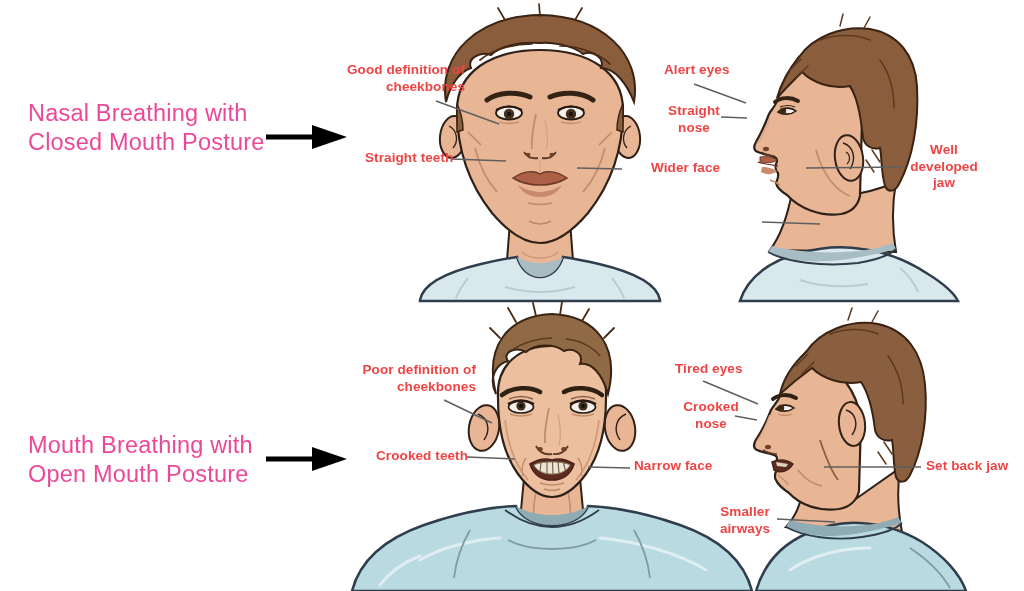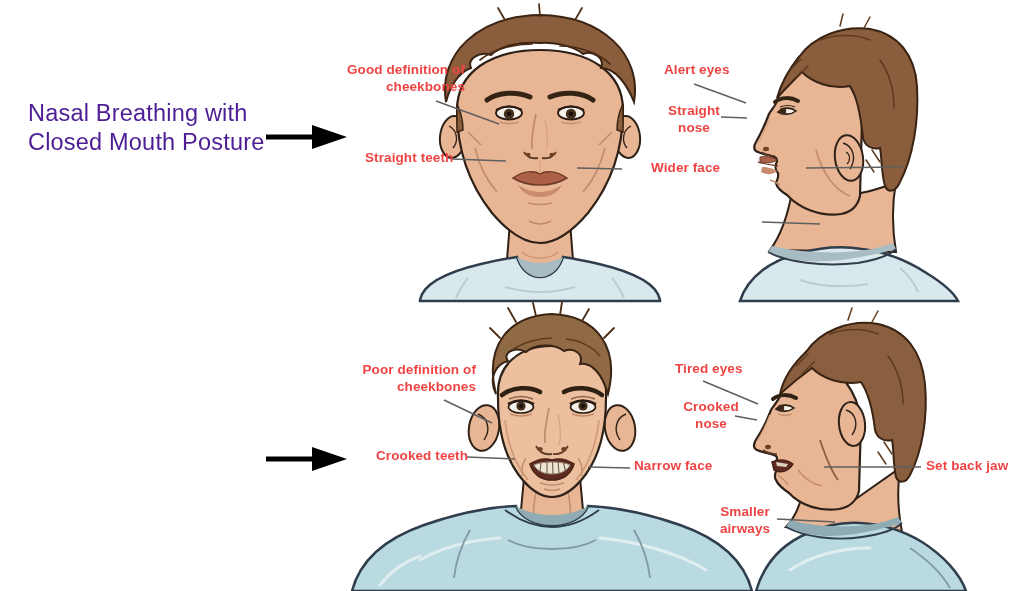--- a/index.html
+++ b/index.html
@@ -2,21 +2,21 @@
 <html><head>
 <meta charset="utf-8">
 <style>
   html,body{margin:0;padding:0;background:#ffffff;}
   .stage{
     position:relative;width:1024px;height:591px;background:#ffffff;
     overflow:hidden;font-family:"Liberation Sans", sans-serif;
   }
   .stage svg{position:absolute;left:0;top:0;}
   .caption{
-    position:absolute;font-size:23.5px;line-height:29px;color:#4c1d95;
+    position:absolute;font-size:23.5px;line-height:29px;color:#ec4899;
     white-space:pre-line;letter-spacing:0.2px;
   }
   .lbl{
     position:absolute;font-size:13.5px;font-weight:700;line-height:16.5px;
     color:#ef4444;white-space:pre-line;letter-spacing:0.1px;
   }
   .ra{text-align:right;}
   .ca{text-align:center;}
 </style>
 </head>
@@ -305,29 +305,34 @@
     <polygon points="312,125 347,137 312,149"></polygon>
   </g>
   <g fill="#000000">
     <rect x="266" y="456.5" width="47" height="5"></rect>
     <polygon points="312,447 347,459 312,471"></polygon>
   </g>
 </svg>
 
   <div class="caption" style="left:28px;top:99px;">Nasal Breathing with
 Closed Mouth Posture</div>
+  <div class="caption" style="left:28px;top:431px;">Mouth Breathing with
+Open Mouth Posture</div>
 
   <div class="lbl ra" style="right:559px;top:62px;">Good definition of
 cheekbones</div>
   <div class="lbl" style="left:365px;top:150px;">Straight teeth</div>
   <div class="lbl" style="left:626px;top:160px;margin-left:25px;">Wider face</div>
 
   <div class="lbl" style="left:664px;top:62px;">Alert eyes</div>
   <div class="lbl ca" style="left:663px;top:103px;width:62px;">Straight
 nose</div>
+  <div class="lbl ca" style="left:906px;top:142px;width:76px;">Well
+developed
+jaw</div>
 
   <div class="lbl ra" style="right:548px;top:362px;">Poor definition of
 cheekbones</div>
   <div class="lbl" style="left:376px;top:448px;">Crooked teeth</div>
   <div class="lbl" style="left:634px;top:458px;">Narrow face</div>
 
   <div class="lbl" style="left:675px;top:361px;">Tired eyes</div>
   <div class="lbl ca" style="left:673px;top:399px;width:76px;">Crooked
 nose</div>
   <div class="lbl" style="left:926px;top:458px;">Set back jaw</div>

